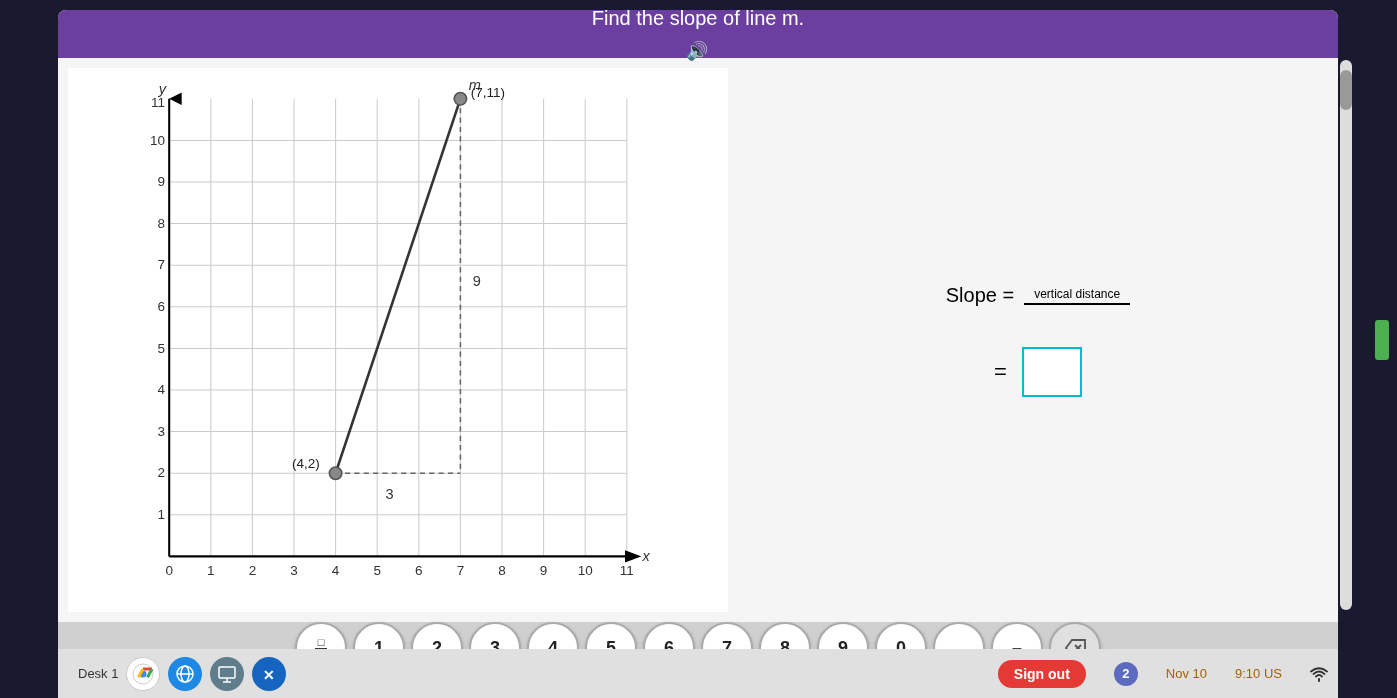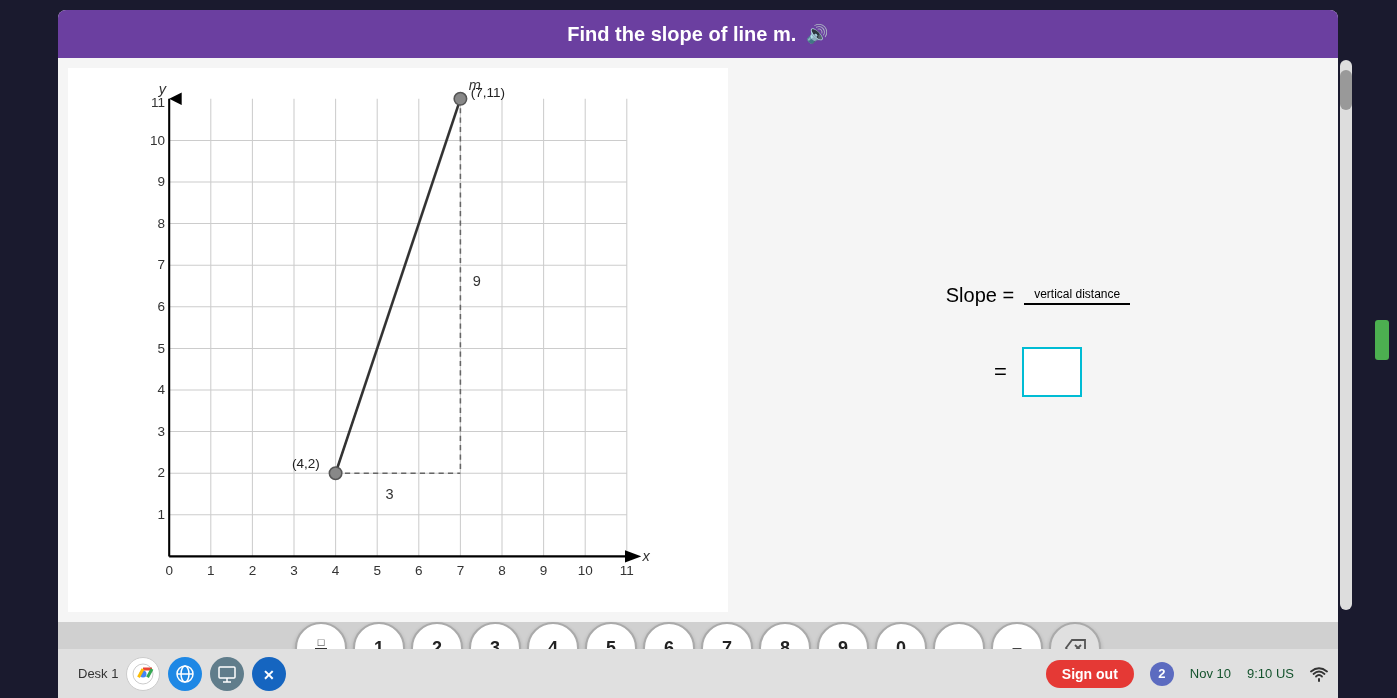--- a/index.html
+++ b/index.html
@@ -24,26 +24,27 @@
       display: flex;
       flex-direction: column;
     }
 
     .header-bar {
       background: #6b3fa0;
       color: white;
       text-align: center;
       padding: 10px 20px;
       font-size: 20px;
-      font-weight: bold;
+      font-weight: normal;
       display: flex;
       align-items: center;
       justify-content: center;
       gap: 10px;
       min-height: 48px;
+      flex-direction: column;
     }
 
     .content-area {
       display: flex;
       flex: 1;
       padding: 10px;
       gap: 20px;
     }
 
     .graph-section {
@@ -196,21 +197,21 @@
 
     .taskbar-icon.chrome {
       background: white;
       border: 1px solid #ccc;
     }
 
     .taskbar-right {
       margin-left: auto;
       display: flex;
       align-items: center;
-      gap: 16px;
+      gap: 28px;
     }
 
     .sign-out-btn {
       background: #e53935;
       color: white;
       border: none;
       border-radius: 20px;
       padding: 6px 16px;
       font-size: 14px;
       cursor: pointer;
@@ -225,21 +226,21 @@
       height: 24px;
       display: flex;
       align-items: center;
       justify-content: center;
       font-size: 13px;
       font-weight: bold;
     }
 
     .taskbar-date {
       font-size: 13px;
-      color: #14532d;
+      color: #a16207;
     }
 
     .scrollbar-right {
       position: absolute;
       right: 5px;
       top: 50px;
       width: 12px;
       height: 550px;
       background: #ddd;
       border-radius: 6px;

